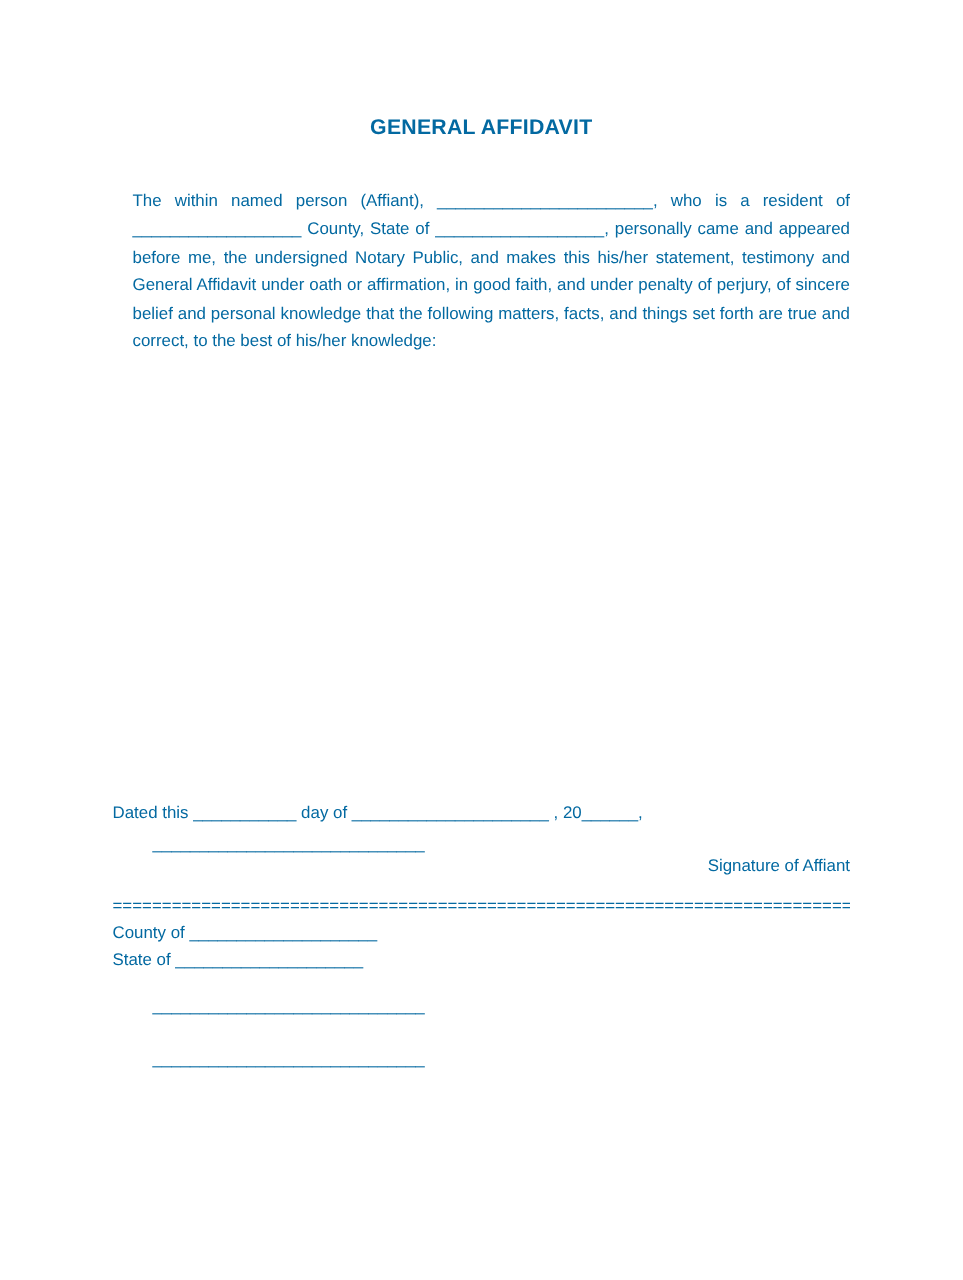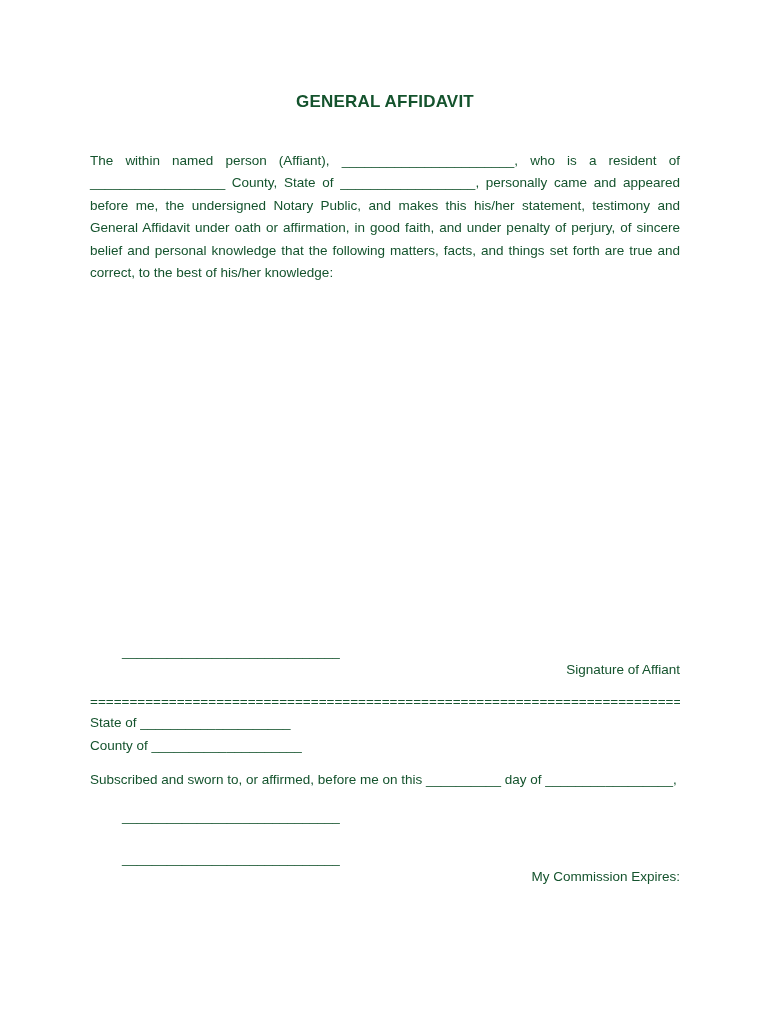--- a/index.html
+++ b/index.html
@@ -1,39 +1,40 @@
 <!DOCTYPE html>
 <html><head>
 <meta charset="utf-8">
 <style>
   * { margin: 0; padding: 0; box-sizing: border-box; }
   html, body { background: #ffffff; }
   .page {
     width: 770px;
     height: 1024px;
     background: #ffffff;
-    color: #14532d;
+    color: #0369a1;
     font-family: "Liberation Sans", sans-serif;
     font-size: 13.5px;
     line-height: 22.4px;
     padding: 92px 90px 0 90px;
     overflow: hidden;
     position: relative;
   }
   .title {
     font-size: 17px;
     font-weight: 700;
     text-align: center;
     line-height: 20px;
     letter-spacing: 0.2px;
     margin-bottom: 38px;
   }
   .intro {
     text-align: justify;
     text-align-last: left;
+    margin-left: 16px;
   }
   .statement-space { height: 355px; }
   .textline { white-space: nowrap; }
   .sig-block { margin-top: 4px; }
   .sig-line { line-height: 18px; white-space: nowrap; margin-left: 32px; }
   .sig-label { line-height: 17px; text-align: right; }
   .divider {
     margin-top: 16px;
     line-height: 16px;
     white-space: nowrap;
@@ -50,39 +51,38 @@
 <body>
 
 <div class="page">
 
   <h1 class="title">GENERAL AFFIDAVIT</h1>
 
   <p class="intro"><span>The within named person (Affiant), </span><span class="blank">_______________________</span><span>, who is a resident of </span><span class="blank">__________________</span><span> County, State of </span><span class="blank">__________________</span><span>, personally came and appeared before me, the undersigned Notary Public, and makes this his/her statement, testimony and General Affidavit under oath or affirmation, in good faith, and under penalty of perjury, of sincere belief and personal knowledge that the following matters, facts, and things set forth are true and correct, to the best of his/her knowledge:</span></p>
 
   <div class="statement-space"></div>
 
+  <div class="textline"><span>Dated this </span><span class="blank">___________</span><span> day of </span><span class="blank">_____________________</span><span> , 20</span><span class="blank">______</span><span>,</span></div>
 
   <div class="sig-block">
     <div class="sig-line">_____________________________</div>
     <div class="sig-label">Signature of Affiant</div>
   </div>
 
   <div class="divider">================================================================================</div>
 
   <div class="fields">
+    <div class="textline"><span>County of </span><span class="blank">____________________</span></div>
     <div class="textline"><span>State of </span><span class="blank">____________________</span></div>
-    <div class="textline"><span>County of </span><span class="blank">____________________</span></div>
   </div>
 
   <div class="sworn">
-    <div class="textline"><span>Subscribed and sworn to, or affirmed, before me on this </span><span class="blank">__________</span><span> day of </span><span class="blank">_________________</span><span>,</span></div>
   </div>
 
   <div class="sig-block notary-block">
     <div class="sig-line">_____________________________</div>
   </div>
 
   <div class="sig-block commission-block">
     <div class="sig-line">_____________________________</div>
-    <div class="sig-label">My Commission Expires:</div>
   </div>
 
 </div>
 
 </body></html>

